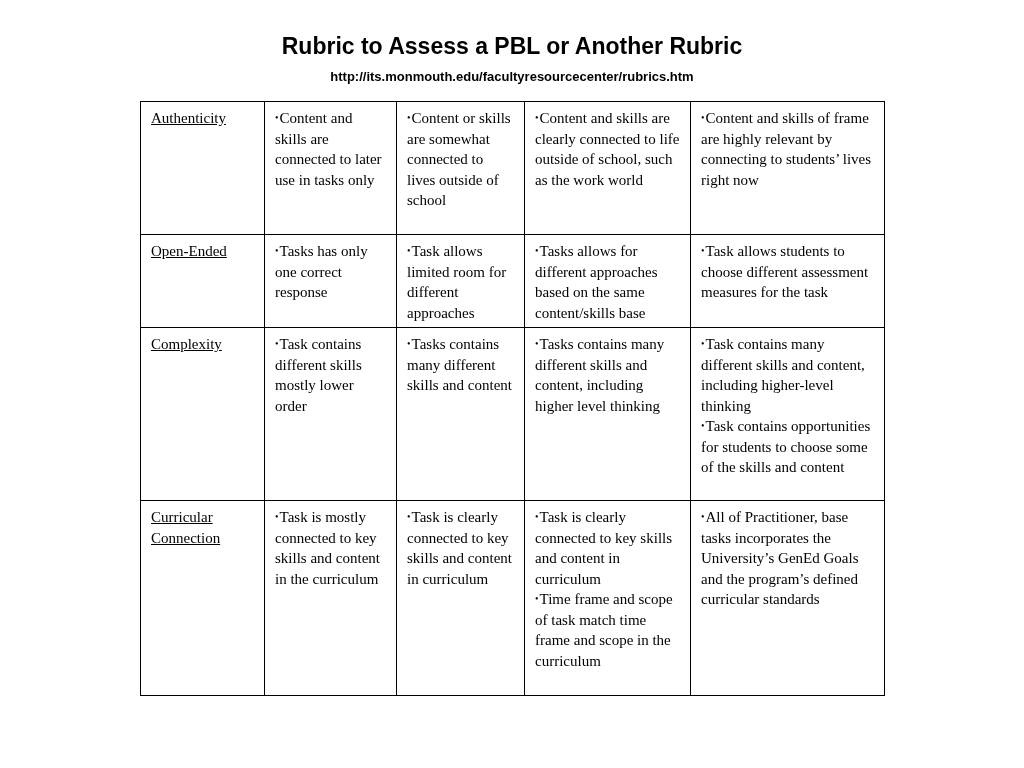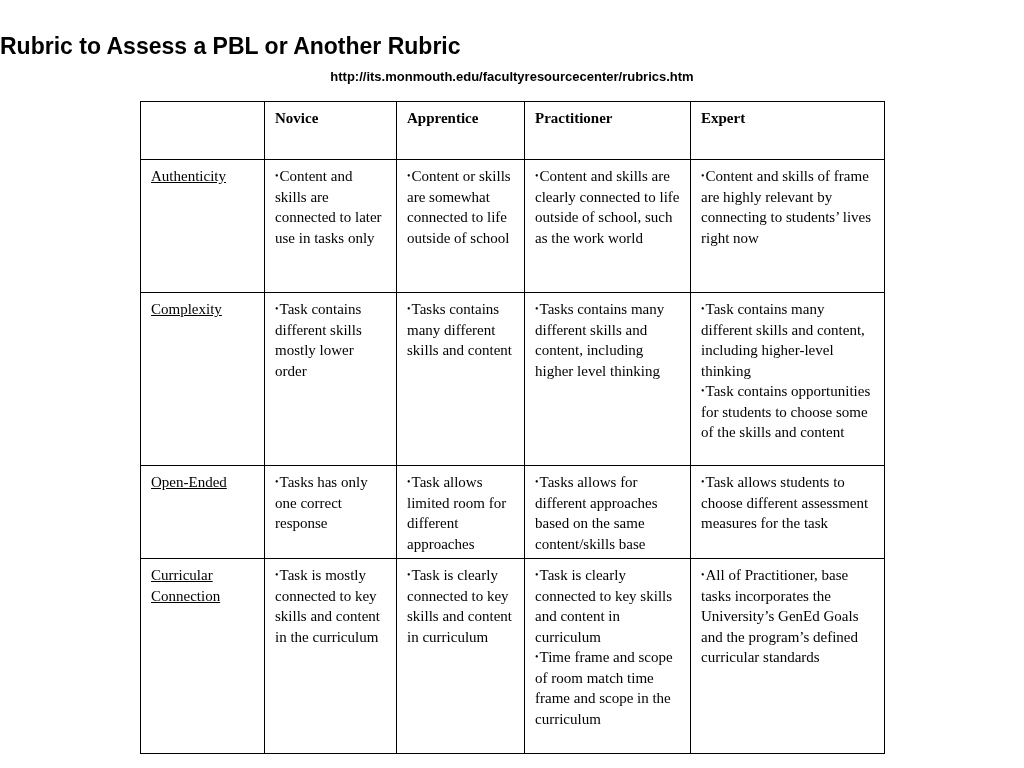--- a/index.html
+++ b/index.html
@@ -1,18 +1,18 @@
 <!DOCTYPE html>
 <html><head>
 <meta charset="utf-8">
 <style>
   html, body { margin: 0; padding: 0; background: #ffffff; }
   body { width: 1024px; height: 768px; position: relative; overflow: hidden; color: #000; }
   .title {
-    position: absolute; left: 0; top: 32px; width: 1024px; text-align: left;
+    position: absolute; left: 0; top: 32px; width: 1024px; text-align: center;
     font-family: "Liberation Sans", sans-serif; font-weight: bold; font-size: 23px; line-height: 28px;
   }
   .subtitle {
     position: absolute; left: 0; top: 69px; width: 1024px; text-align: center;
     font-family: "Liberation Sans", sans-serif; font-weight: bold; font-size: 13px; line-height: 16px;
   }
   table.rubric {
     position: absolute; left: 140px; top: 101px;
     border-collapse: collapse; table-layout: fixed;
     width: 744px;
@@ -35,87 +35,80 @@
 
 <table class="rubric">
   <colgroup>
     <col style="width:124px">
       <col style="width:132px">
       <col style="width:128px">
       <col style="width:166px">
       <col style="width:194px">
   </colgroup>
   <tbody>
-      <tr style="height:58px">
-    <th></th>
-    <th>Novice</th>
-    <th>Apprentice</th>
-    <th>Practitioner</th>
-    <th>Expert</th>
-  </tr>
 
   <tr style="height:133px">
     <td class="row-head">Authenticity</td>
     <td>
           <span class="bullet">Content and skills are connected to later use in tasks only</span>
         </td>
     <td>
-          <span class="bullet">Content or skills are somewhat connected to life outside of school</span>
+          <span class="bullet">Content or skills are somewhat connected to lives outside of school</span>
         </td>
     <td>
           <span class="bullet">Content and skills are clearly connected to life  outside of school, such as the work world</span>
         </td>
     <td>
           <span class="bullet">Content and skills of frame are highly relevant by connecting to students’ lives right now</span>
+        </td>
+  </tr>
+
+  <tr style="height:93px">
+    <td class="row-head">Open-Ended</td>
+    <td>
+          <span class="bullet">Tasks has only one correct response</span>
+        </td>
+    <td>
+          <span class="bullet">Task allows limited room for different approaches</span>
+        </td>
+    <td>
+          <span class="bullet">Tasks allows for different approaches based on the same content/skills base</span>
+        </td>
+    <td>
+          <span class="bullet">Task allows students to choose different assessment measures for the task</span>
         </td>
   </tr>
 
   <tr style="height:173px">
     <td class="row-head">Complexity</td>
     <td>
           <span class="bullet">Task contains different skills mostly lower order</span>
         </td>
     <td>
           <span class="bullet">Tasks contains many different skills and content</span>
         </td>
     <td>
           <span class="bullet">Tasks contains many different skills and content, including higher level thinking</span>
         </td>
     <td>
       <span class="bullet">Task contains many different skills and content, including higher-level thinking</span>
       <span class="bullet">Task contains opportunities for students to choose some of the skills and content</span>
     </td>
   </tr>
 
-  <tr style="height:93px">
-    <td class="row-head">Open-Ended</td>
-    <td>
-          <span class="bullet">Tasks has only one correct response</span>
-        </td>
-    <td>
-          <span class="bullet">Task allows limited room for different approaches</span>
-        </td>
-    <td>
-          <span class="bullet">Tasks allows for different approaches based on the same content/skills base</span>
-        </td>
-    <td>
-          <span class="bullet">Task allows students to choose different assessment measures for the task</span>
-        </td>
-  </tr>
-
   <tr style="height:195px">
     <td class="row-head">Curricular Connection</td>
     <td>
           <span class="bullet">Task is mostly connected to key skills and content in the curriculum</span>
         </td>
     <td>
           <span class="bullet">Task is clearly connected to key skills and content in curriculum</span>
         </td>
     <td>
       <span class="bullet">Task is clearly connected to key skills and content in curriculum</span>
-      <span class="bullet">Time frame and scope of room match time frame and scope in the curriculum</span>
+      <span class="bullet">Time frame and scope of task match time frame and scope in the curriculum</span>
     </td>
     <td>
           <span class="bullet">All of Practitioner, base tasks incorporates the University’s GenEd Goals and the program’s defined curricular standards</span>
         </td>
   </tr>
 </tbody>
   </table>
 
 </body></html>

